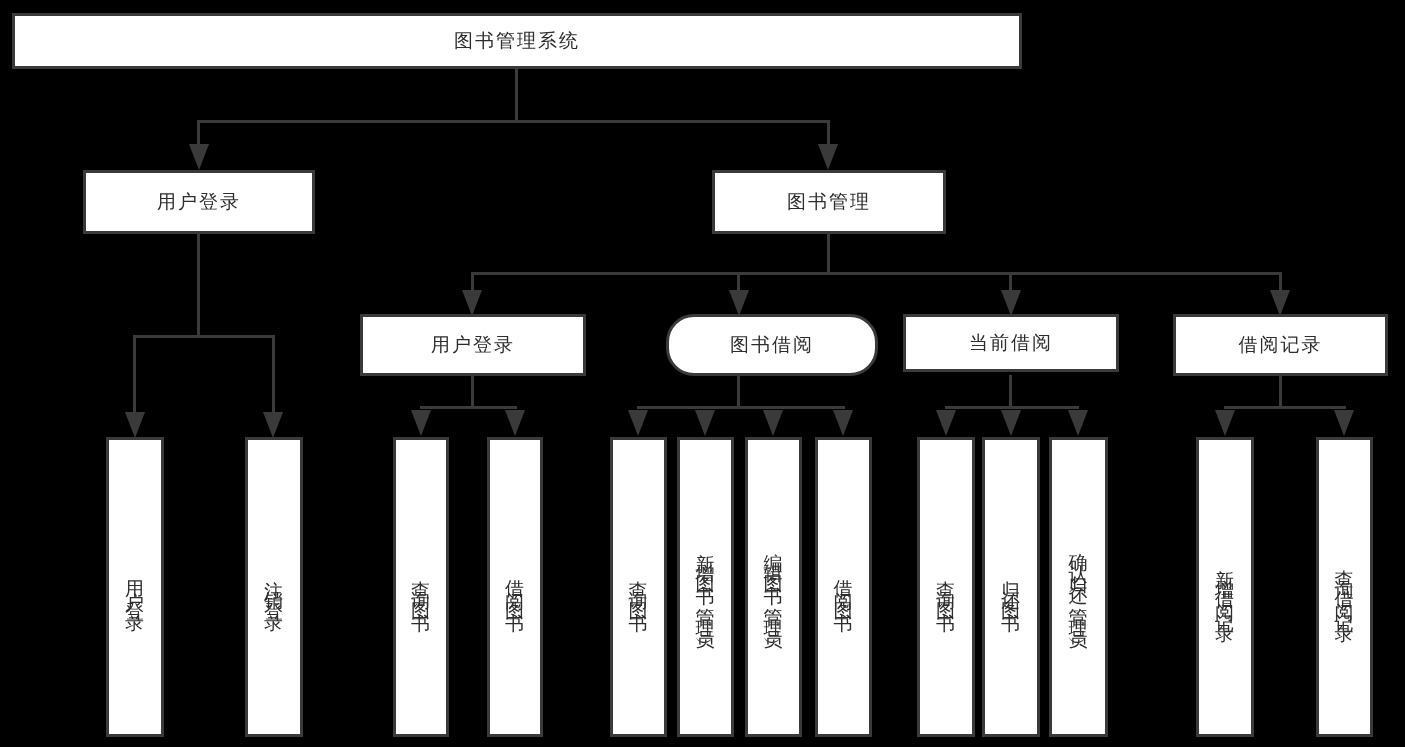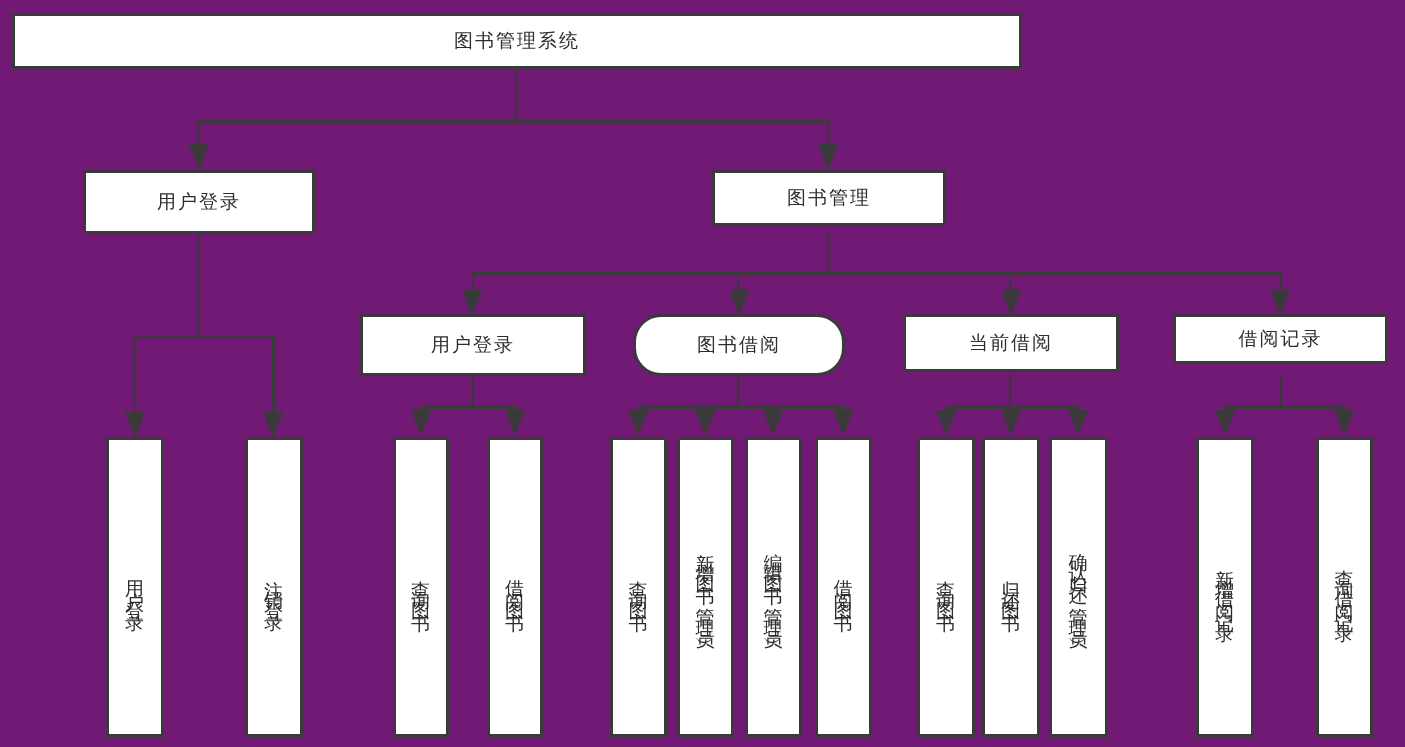--- a/index.html
+++ b/index.html
@@ -1,20 +1,20 @@
 <!DOCTYPE html>
 <html><head>
 <meta charset="utf-8">
 <style>
   html, body { margin: 0; padding: 0; background: #ffffff; }
   #canvas {
     position: relative;
     width: 1405px;
     height: 747px;
-    background: #701a75;
+    background: #000000;
     font-family: "Liberation Sans", sans-serif;
     overflow: hidden;
   }
   .node {
     position: absolute;
     box-sizing: border-box;
     background: #ffffff;
     border: 3px solid #3a3a3a;
     display: flex;
     align-items: center;
@@ -64,21 +64,21 @@
   <div class="vline" style="left:515px; top:68px; height:55px;"></div>
   <div class="hline" style="left:198px; top:120px; width:632px;"></div>
   <div class="vline" style="left:197px; top:120px; height:28px;"></div>
   <div class="arrow" style="left:189px; top:144px;"></div>
   <div class="vline" style="left:827px; top:120px; height:28px;"></div>
   <div class="arrow" style="left:818px; top:144px;"></div>
 
   <div class="node" style="left:83px; top:170px; width:232px; height:64px;">
     <span class="label">用户登录</span>
   </div>
-  <div class="node" style="left:712px; top:170px; width:234px; height:56px;">
+  <div class="node" style="left:712px; top:170px; width:234px; height:64px;">
     <span class="label">图书管理</span>
   </div>
 
   <div class="vline" style="left:197px; top:233px; height:104px;"></div>
   <div class="hline" style="left:134px; top:335px; width:141px;"></div>
   <div class="vline" style="left:133px; top:335px; height:78px;"></div>
   <div class="arrow" style="left:125px; top:412px;"></div>
   <div class="vline" style="left:272px; top:335px; height:78px;"></div>
   <div class="arrow" style="left:263px; top:412px;"></div>
 
@@ -89,27 +89,27 @@
   <div class="vline" style="left:737px; top:272px; height:22px;"></div>
   <div class="arrow" style="left:729px; top:290px;"></div>
   <div class="vline" style="left:1009px; top:272px; height:22px;"></div>
   <div class="arrow" style="left:1001px; top:290px;"></div>
   <div class="vline" style="left:1279px; top:272px; height:22px;"></div>
   <div class="arrow" style="left:1270px; top:290px;"></div>
 
   <div class="node" style="left:360px; top:314px; width:226px; height:62px;">
     <span class="label">用户登录</span>
   </div>
-  <div class="node" style="left:633px; top:314px; width:212px; height:62px;border-radius:28px;">
+  <div class="node" style="left:666px; top:314px; width:212px; height:62px;border-radius:28px;">
     <span class="label">图书借阅</span>
   </div>
   <div class="node" style="left:903px; top:314px; width:216px; height:58px;">
     <span class="label">当前借阅</span>
   </div>
-  <div class="node" style="left:1173px; top:314px; width:215px; height:50px;">
+  <div class="node" style="left:1173px; top:314px; width:215px; height:62px;">
     <span class="label">借阅记录</span>
   </div>
 
   <div class="vline" style="left:471px; top:375px; height:33px;"></div>
   <div class="hline" style="left:420px; top:406px; width:97px;"></div>
   <div class="arrow" style="left:411px; top:410px;"></div>
   <div class="arrow" style="left:505px; top:410px;"></div>
 
   <div class="vline" style="left:737px; top:375px; height:33px;"></div>
   <div class="hline" style="left:637px; top:406px; width:208px;"></div>

